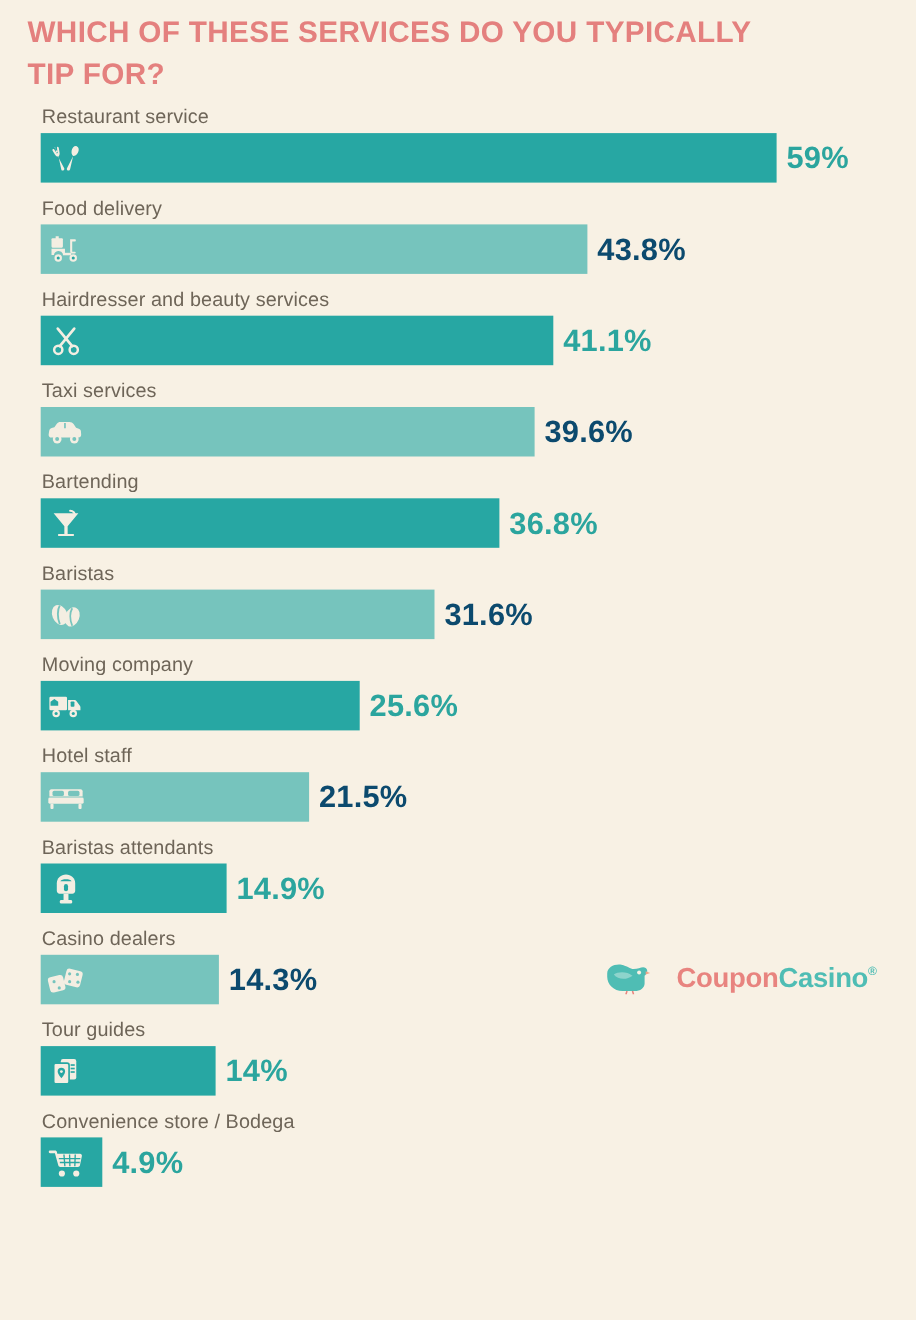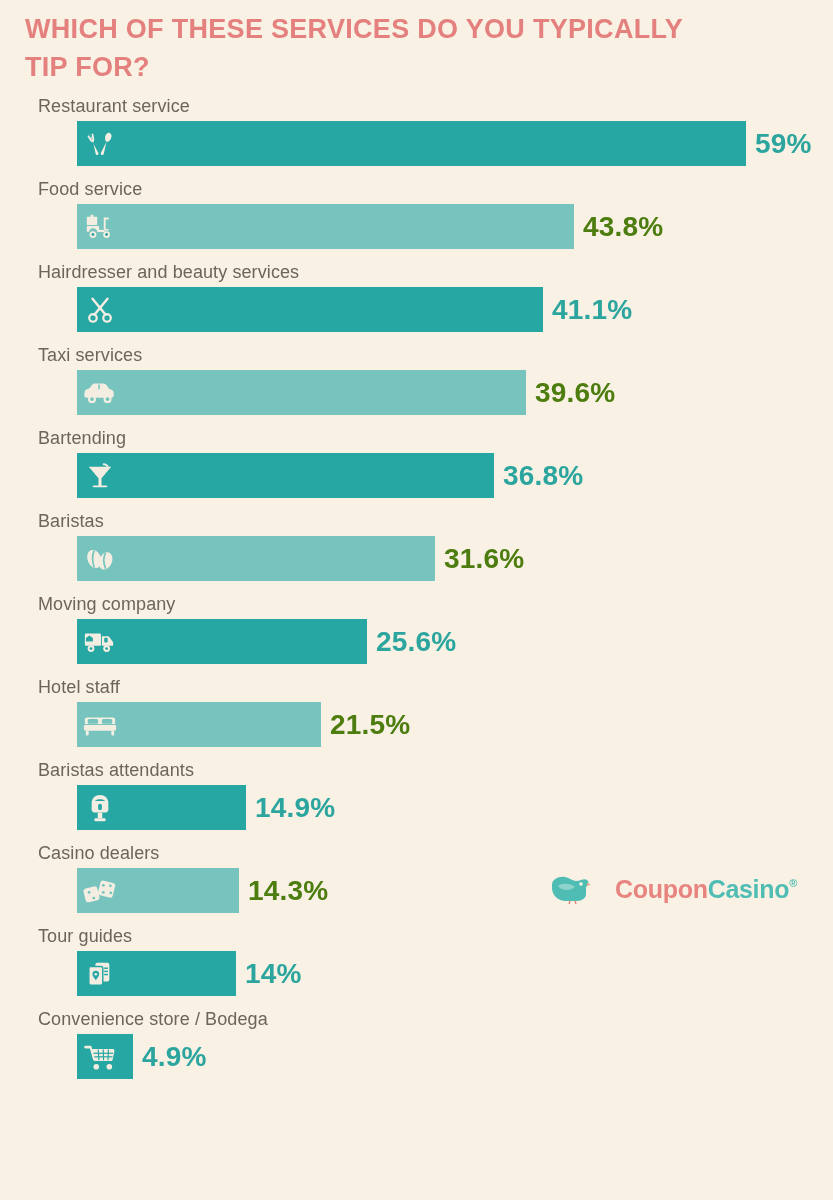--- a/index.html
+++ b/index.html
@@ -24,42 +24,42 @@
 
   .row{position:relative;height:83px;}
   .row-label{
     position:absolute;left:26px;top:0px;
     font-size:18px;color:#6E6558;
     letter-spacing:0.1px;
     white-space:nowrap;
   }
   .bar-wrap{
     position:absolute;left:25px;top:25px;
-    height:45px;display:flex;align-items:center;margin-left:40px;
+    height:45px;display:flex;align-items:center;
   }
   .bar{
     height:45px;
     display:flex;align-items:center;justify-content:flex-start;
     box-sizing:border-box;
   }
   .bar.dark{background:#27A7A3;}
   .bar.light{background:#76C4BD;}
   .bar-icon{
     width:45px;height:45px;flex:0 0 45px;
     display:flex;align-items:center;justify-content:center;
   }
   .bar-icon svg{display:block;}
   .value{
     font-size:28px;font-weight:bold;
     margin-left:9px;white-space:nowrap;
     letter-spacing:0.2px;
     line-height:1;
   }
   .value.dark{color:#2BA59E;}
-  .value.light{color:#4d7c0f;}
+  .value.light{color:#0c4a6e;}
 
   
   .logo{
     position:absolute;right:36px;bottom:28px;
     display:flex;align-items:center;gap:23px;
   }
   .logo-mark{width:42px;height:30px;display:block;}
   .logo-text{
     font-size:25px;font-weight:bold;letter-spacing:-0.3px;
     display:flex;align-items:flex-start;
@@ -86,21 +86,21 @@
                   <path d="M8.5 4.2c.7-.3 1.3.1 1.1.9l-1 4.2 1.3.3 1-4.2c.2-.8 1-.9 1.4-.3.3.4.3.9.2 1.5l-.9 4.4c-.3 1.5-1.3 2.5-2.6 2.9l1.7 12.6c.1 1-.6 1.7-1.5 1.7s-1.6-.7-1.5-1.7l1.7-12.6c-1.3-.4-2.2-1.4-2.5-2.9l-.9-4.4c-.2-1.2.9-1.9 1.6-1.1.2.2.3.5.3.9l1 4.2 1.3-.3-1-4.2c-.2-.7.2-1.2.9-.9z" transform="rotate(-20 10 16)"></path>
                   <path d="M22 3.4c2.3 0 3.8 2.6 3.3 5.6-.4 2.4-1.7 4.1-3.2 4.5l1.6 13.1c.1 1-.6 1.8-1.6 1.8s-1.7-.8-1.6-1.8l1.6-13.1c-1.5-.4-2.8-2.1-3.2-4.5-.5-3 1-5.6 3.1-5.6z" transform="rotate(20 22 16)"></path>
                 </g>
               </svg>
             </span>
           </div>
           <span class="value dark">59%</span>
         </div>
       </div>
       <div class="row">
-        <div class="row-label">Food service</div>
+        <div class="row-label">Food delivery</div>
         <div class="bar-wrap">
           <div class="bar light" style="width: 497px;">
             <span class="bar-icon">
               <svg viewBox="0 0 34 32" width="32" height="32">
                 <g fill="#F4EEE2">
                   <rect x="3" y="5" width="11" height="9" rx="1"></rect>
                   <rect x="7" y="3" width="3" height="3"></rect>
                   <path d="M3 15h13v5h-2a4.5 4.5 0 0 0-8.6 1H3z"></path>
                   <path d="M21 6h4.5c.6 0 1 .4 1 1s-.4 1-1 1H23v10h2.6c.5 0 .8.4.8.9 0 .4-.3.8-.8.8H23c-1.1 0-2-.9-2-2V6z"></path>
                   <circle cx="9.5" cy="24" r="3.6"></circle>

